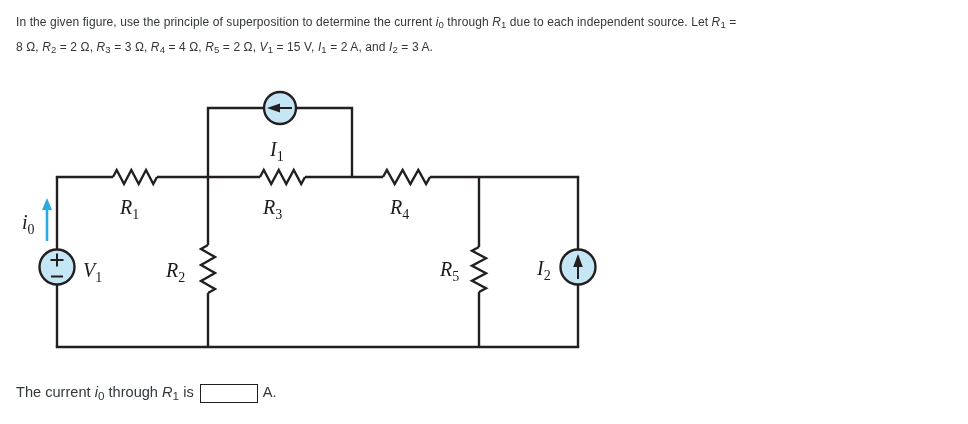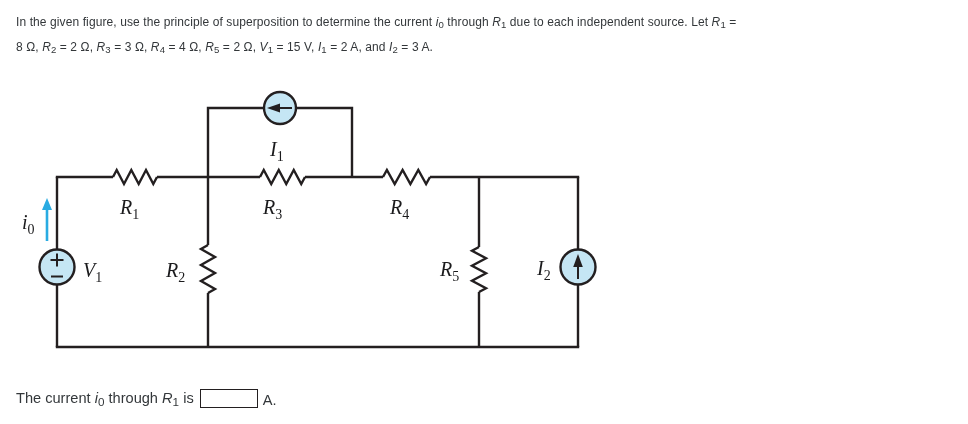--- a/index.html
+++ b/index.html
@@ -8,21 +8,21 @@
     font-family:"Liberation Sans",sans-serif;color:#33373a;overflow:hidden;
   }
   .problem{
     position:absolute;left:16px;top:11px;width:946px;margin:0;
     font-size:12px;line-height:22px;letter-spacing:.1px;
   }
   .v{font-style:italic;}
   .s{font-size:0.8em;vertical-align:-0.24em;}
   .answer-row{
     position:absolute;left:16px;top:384px;height:24px;
-    display:flex;align-items:flex-end;font-size:14.6px;
+    display:flex;align-items:flex-start;font-size:14.6px;
   }
   .answer-input{
     width:50px;height:17px;border:1.6px solid #231f20;border-radius:0;
     margin-left:6px;background:#fff;outline:none;
     font-family:"Liberation Sans",sans-serif;font-size:13px;padding:0 3px;
   }
   .answer-unit{margin-left:5px;}
   svg.circuit{position:absolute;left:0;top:0;}
   .wire{stroke:var(--wire,#231f20);stroke-width:2.4;fill:none;stroke-linejoin:miter;stroke-linecap:butt;}
   .src{fill:var(--src,#c5e6f4);stroke:var(--wire,#231f20);stroke-width:2.4;}

